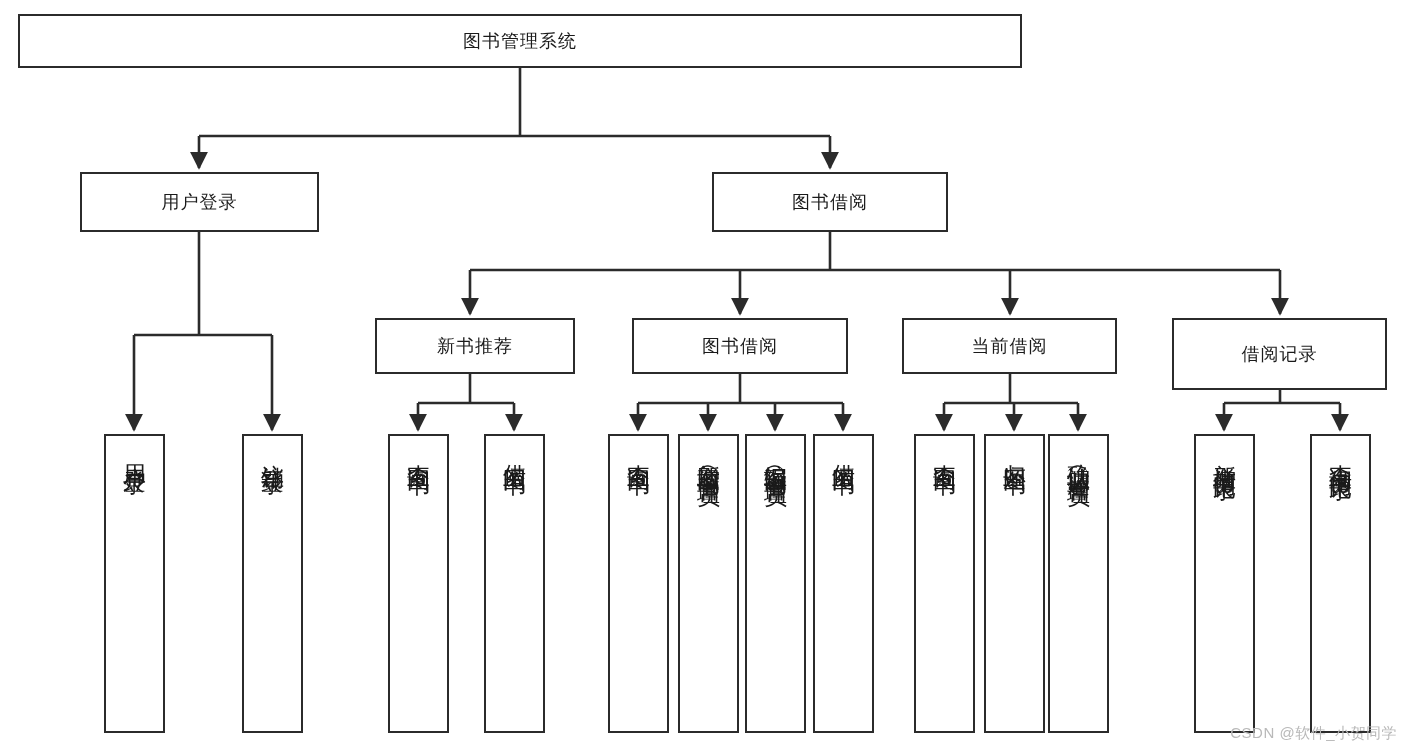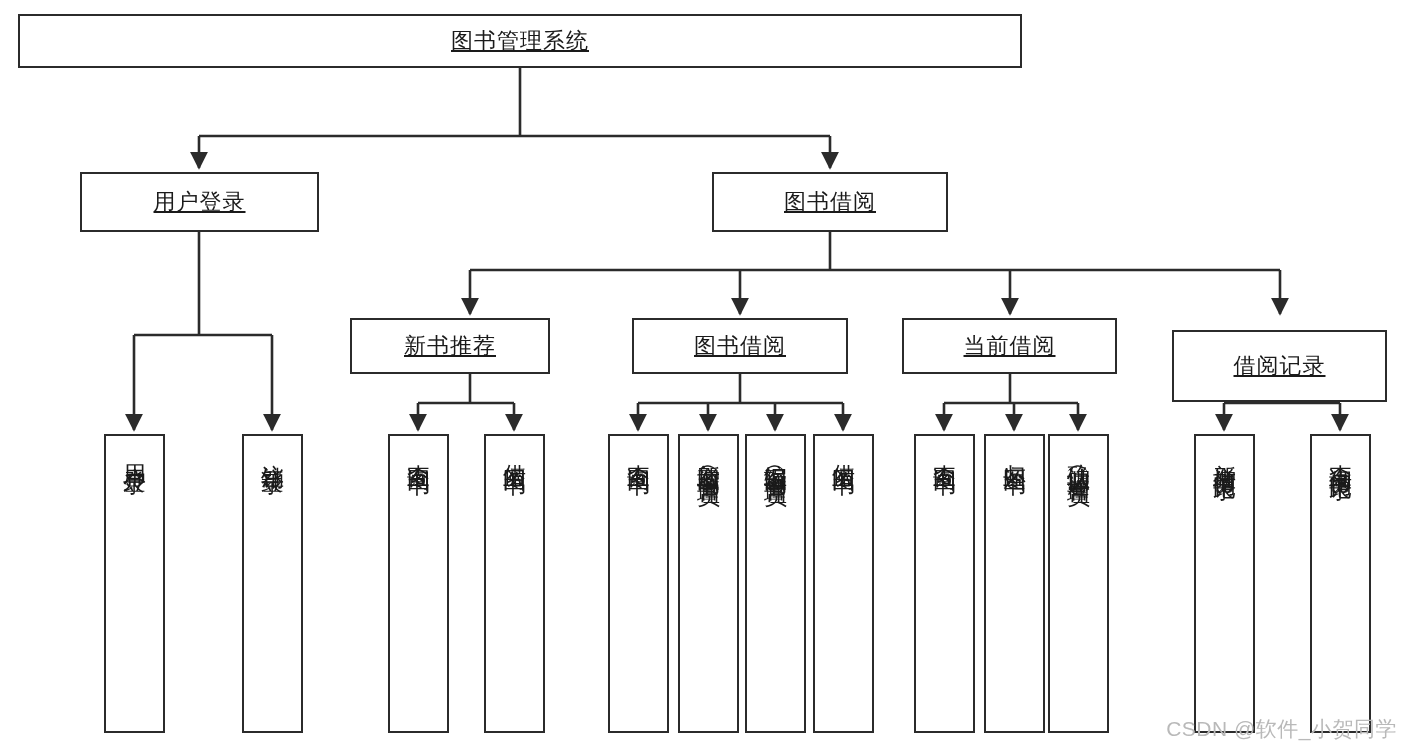--- a/index.html
+++ b/index.html
@@ -29,23 +29,22 @@
     position: absolute;
     box-sizing: border-box;
     background: #ffffff;
     border: 2px solid #2b2b2b;
     display: flex;
     align-items: center;
     justify-content: center;
     color: #1a1a1a;
   }
   .node.h {
-    font-size: 22px;
+    font-size: 18px;
     letter-spacing: 1px;
-    text-decoration: underline;
   }
   .node.v {
     align-items: flex-start;
     padding-top: 10px;
   }
   .vtext {
     writing-mode: vertical-rl;
     text-orientation: upright;
     font-size: 23px;
     line-height: 1.18;
@@ -53,21 +52,21 @@
     white-space: nowrap;
     color: #1a1a1a;
   }
   .htext {
     white-space: nowrap;
   }
   #watermark {
     position: absolute;
     right: 8px;
     bottom: 4px;
-    font-size: 21px;
+    font-size: 15px;
     color: #b9b9b9;
     white-space: nowrap;
     letter-spacing: 0.5px;
   }
 </style>
 </head>
 <body>
 
 <div id="canvas">
 
@@ -125,30 +124,30 @@
     <span class="htext">图书管理系统</span>
   </div>
 
   <div class="node h" style="left: 80px; top: 172px; width: 239px; height: 60px;">
     <span class="htext">用户登录</span>
   </div>
   <div class="node h" style="left: 712px; top: 172px; width: 236px; height: 60px;">
     <span class="htext">图书借阅</span>
   </div>
 
-  <div class="node h" style="left: 350px; top: 318px; width: 200px; height: 56px;">
+  <div class="node h" style="left: 375px; top: 318px; width: 200px; height: 56px;">
     <span class="htext">新书推荐</span>
   </div>
   <div class="node h" style="left: 632px; top: 318px; width: 216px; height: 56px; text-align: right;">
     <span class="htext">图书借阅</span>
   </div>
   <div class="node h" style="left: 902px; top: 318px; width: 215px; height: 56px;">
     <span class="htext">当前借阅</span>
   </div>
-  <div class="node h" style="left: 1172px; top: 318px; width: 215px; height: 72px; margin-top: 12px;">
+  <div class="node h" style="left: 1172px; top: 318px; width: 215px; height: 72px;">
     <span class="htext">借阅记录</span>
   </div>
 
   <div class="node v" style="left: 104px; top: 434px; width: 61px; height: 299px;">
     <span class="vtext">用户登录</span>
   </div>
   <div class="node v" style="left: 242px; top: 434px; width: 61px; height: 299px;">
     <span class="vtext">注销登录</span>
   </div>
   <div class="node v" style="left: 388px; top: 434px; width: 61px; height: 299px;">

